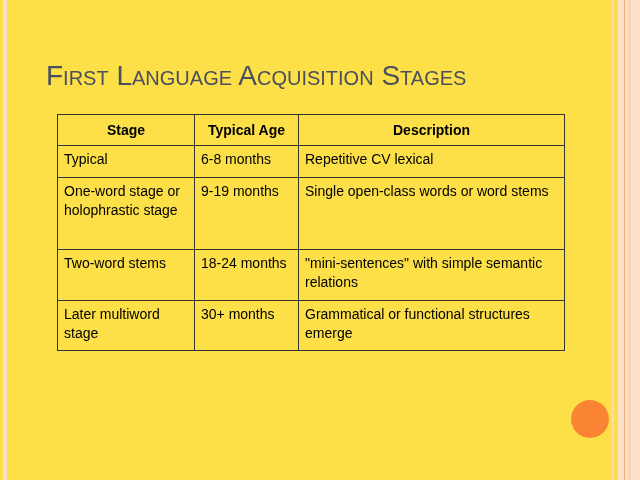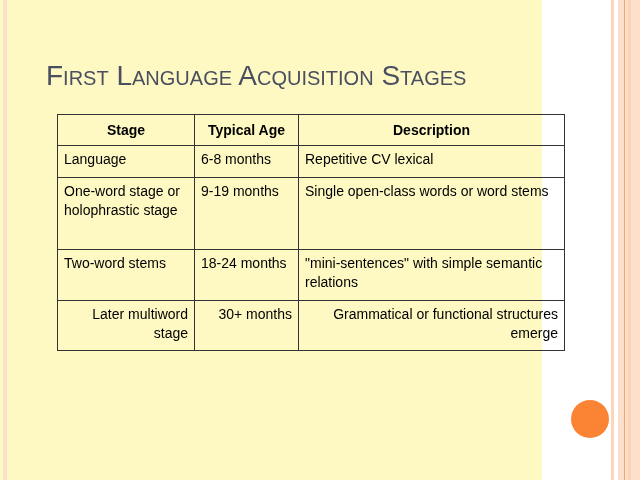--- a/index.html
+++ b/index.html
@@ -5,23 +5,23 @@
     html, body {
       margin: 0;
       padding: 0;
       width: 640px;
       height: 480px;
       overflow: hidden;
       background: #ffffff;
     }
     .slide {
       position: relative;
-      width: 542px;
+      width: 640px;
       height: 480px;
-      background: #fef9c3;
+      background: #fde047;
       font-family: "Liberation Sans", sans-serif;
     }
     
     .stripe-left {
       position: absolute;
       left: 3px; top: 0;
       width: 4px; height: 480px;
       background: #fde0cc;
     }
     
@@ -94,21 +94,21 @@
       font-weight: bold;
       text-align: center;
       vertical-align: middle;
       height: 22px;
       margin-top: 43px;
     }
     tr.r1 td { height: 23px; }
     tr.r2 td { height: 63px; }
     tr.r3 td { height: 42px; }
     tr.r4 td { height: 61px; }
-    tr.r5 td { height: 41px; text-align: right; }
+    tr.r5 td { height: 41px; }
   </style>
 </head>
 <body>
 
 <div class="slide">
   <div class="stripe-left"></div>
   <div class="stripe-right-a"></div>
   <div class="stripe-right-fill"></div>
   <div class="stripe-right-line"></div>
   <div class="stripe-right-band"></div>
@@ -124,21 +124,21 @@
     </colgroup>
     <thead>
       <tr>
         <th>Stage</th>
         <th>Typical Age</th>
         <th>Description</th>
       </tr>
     </thead>
     <tbody>
       <tr class="r1">
-        <td>Language</td>
+        <td>Typical</td>
         <td>6-8 months</td>
         <td>Repetitive CV lexical</td>
       </tr>
       <tr class="r2">
         <td>One-word stage or holophrastic stage</td>
         <td>9-19 months</td>
         <td>Single open-class words or word stems</td>
       </tr>
       <tr class="r3">
         <td>Two-word stems</td>

